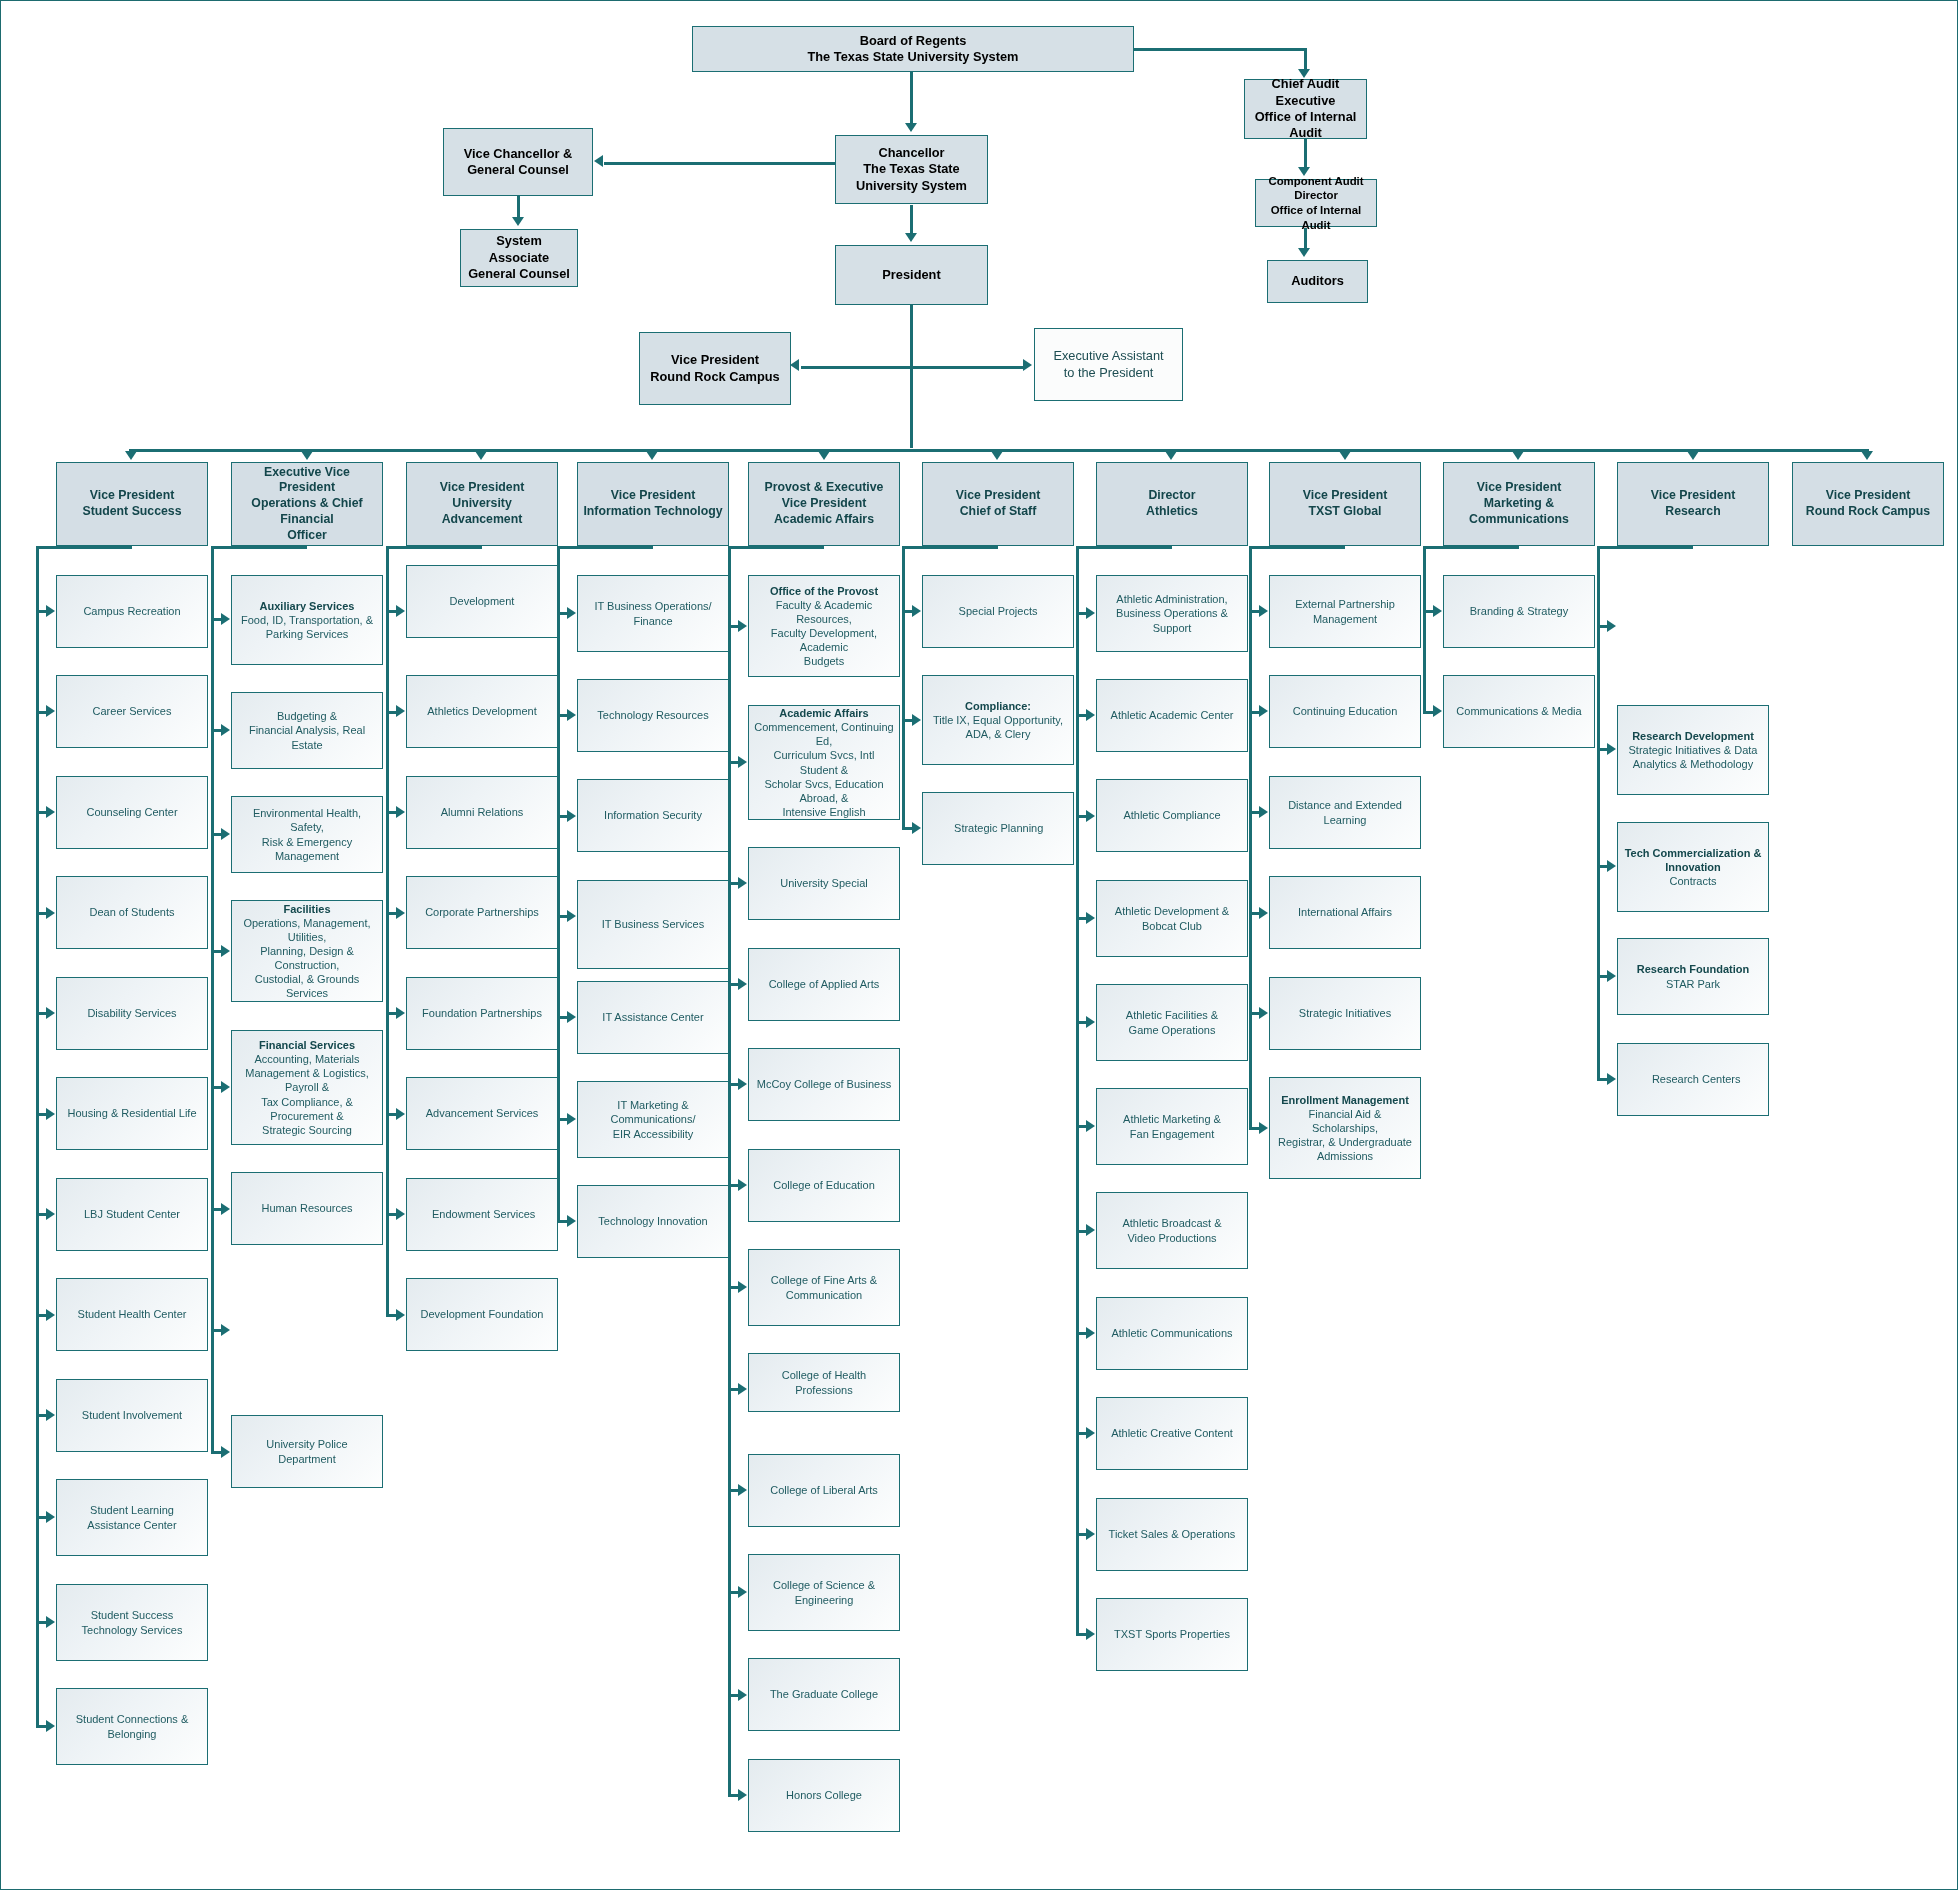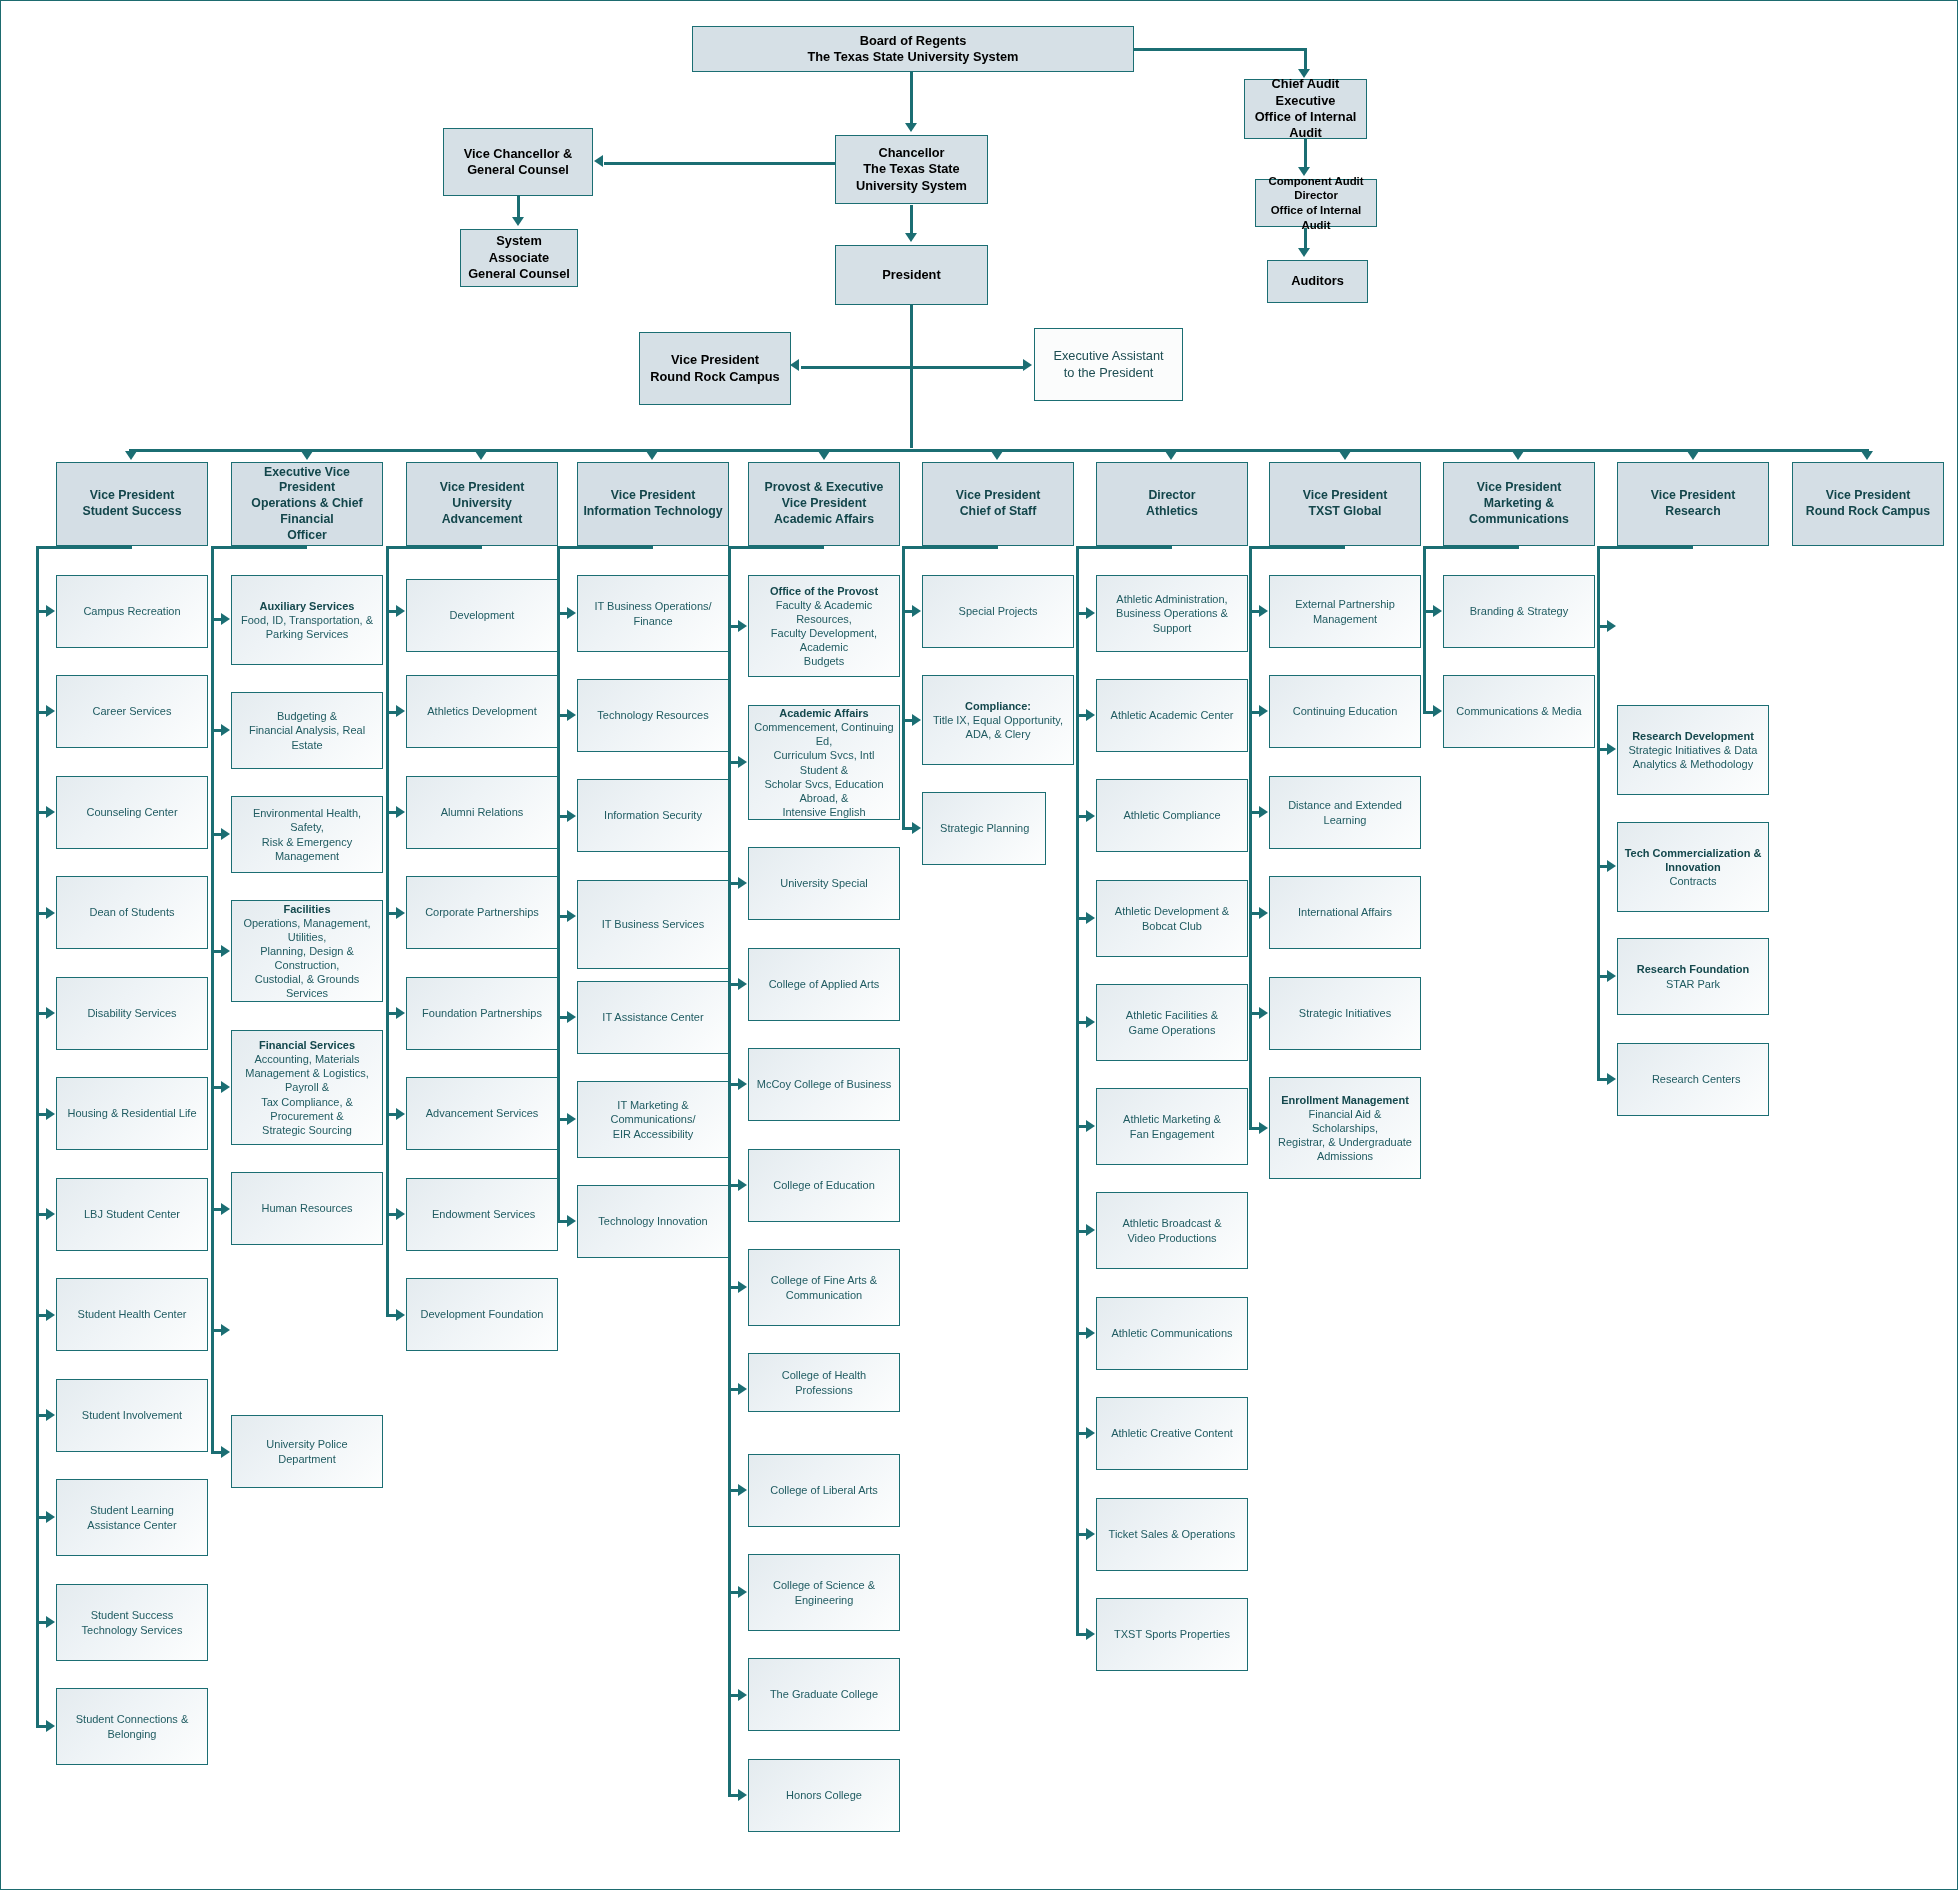--- a/index.html
+++ b/index.html
@@ -376,21 +376,21 @@
     <div class="node tier-head" style="left: 405px; top: 461px; width: 152px; height: 84px;">
       <span class="txt">
         <span style="display: block;">Vice President</span>
         <span style="display: block;">University Advancement</span>
       </span>
     </div>
     <div class="ln v" style="left: 385px; top: 545px; height: 770px;"></div>
     <div class="ln h" style="left: 385px; top: 545px; width: 96px;"></div>
     <div class="ln h" style="left: 385px; top: 609px; width: 11px;"></div>
     <div class="arw right" style="left: 395px; top: 604px;"></div>
-    <div class="node leaf" style="left: 405px; top: 578px; width: 152px; height: 73px;">
+    <div class="node leaf" style="left: 405px; top: 564px; width: 152px; height: 73px;">
       <span class="txt">
         <span class="sub">Development</span>
       </span>
     </div>
     <div class="ln h" style="left: 385px; top: 710px; width: 11px;"></div>
     <div class="arw right" style="left: 395px; top: 704px;"></div>
     <div class="node leaf" style="left: 405px; top: 674px; width: 152px; height: 73px;">
       <span class="txt">
         <span class="sub">Athletics Development</span>
       </span>
@@ -622,21 +622,21 @@
     <div class="arw right" style="left: 911px; top: 713px;"></div>
     <div class="node leaf" style="left: 921px; top: 674px; width: 152px; height: 90px;">
       <span class="txt">
         <span class="hd">Compliance:</span>
         <span class="sub">Title IX, Equal Opportunity,</span>
         <span class="sub">ADA, &amp; Clery</span>
       </span>
     </div>
     <div class="ln h" style="left: 901px; top: 826px; width: 11px;"></div>
     <div class="arw right" style="left: 911px; top: 821px;"></div>
-    <div class="node leaf" style="left: 921px; top: 791px; width: 124px; height: 73px; padding-left: 6px;">
+    <div class="node leaf" style="left: 921px; top: 791px; width: 152px; height: 73px; padding-left: 6px;">
       <span class="txt">
         <span class="sub">Strategic Planning</span>
       </span>
     </div>
     <div class="ln v" style="left: 1169px; top: 448px; height: 3.7px;"></div>
     <div class="arw down" style="left: 1164px; top: 450px;"></div>
     <div class="node tier-head" style="left: 1095px; top: 461px; width: 152px; height: 84px;">
       <span class="txt">
         <span style="display: block;">Director</span>
         <span style="display: block;">Athletics</span>

